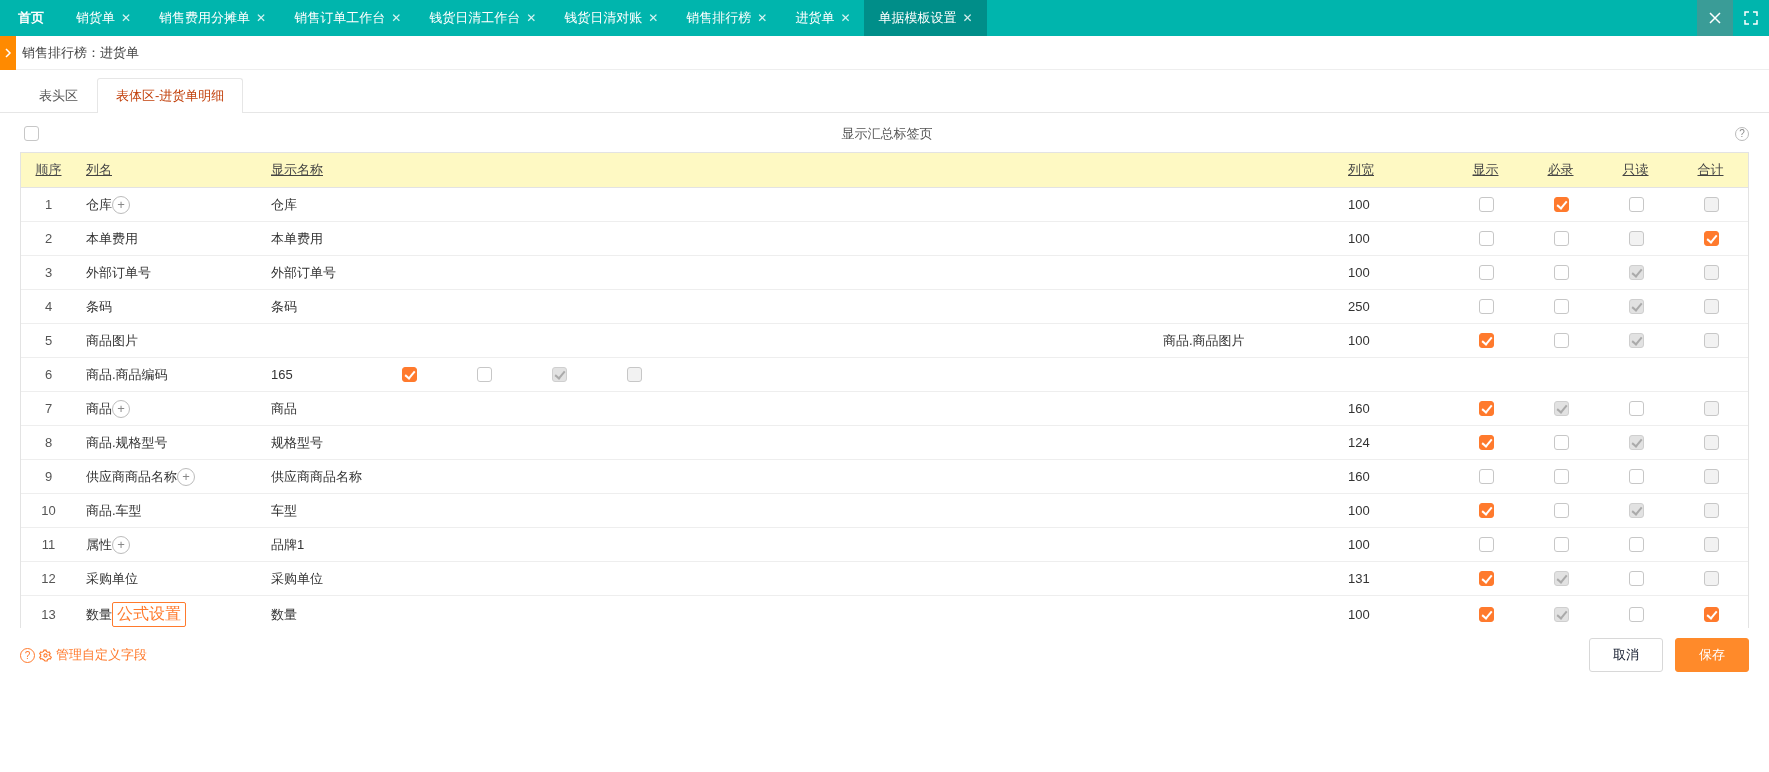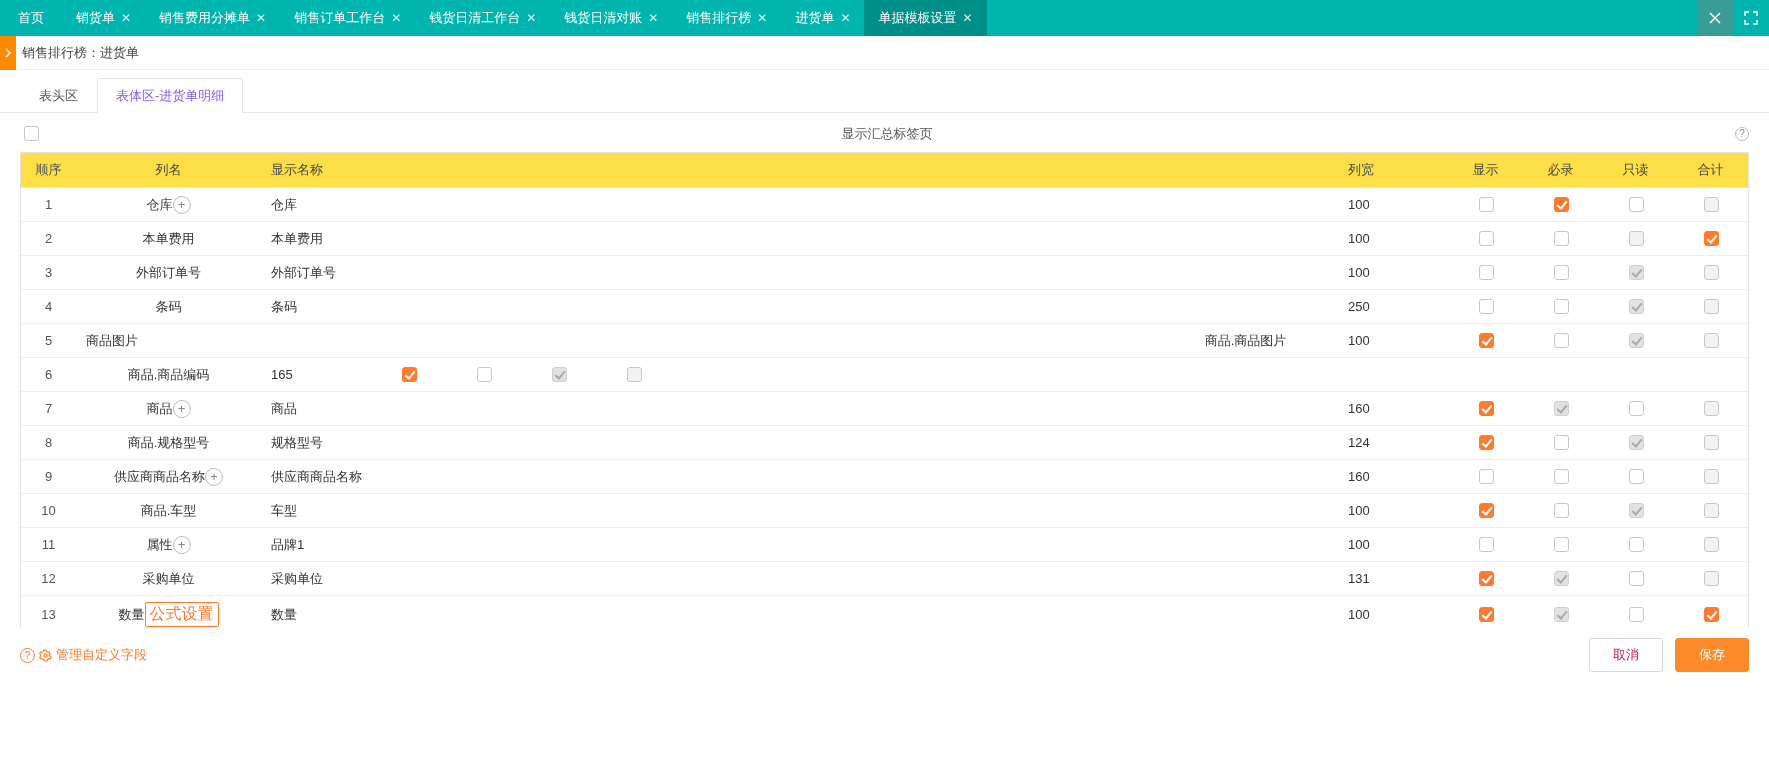--- a/index.html
+++ b/index.html
@@ -1,48 +1,48 @@
 <!DOCTYPE html>
 <html><head>
 <meta charset="utf-8">
 <style>
   html,body{margin:0;padding:0;font-family:"Microsoft YaHei","PingFang SC",Arial,sans-serif;font-size:13px;color:#333;background:#fff;}
   *{box-sizing:border-box;}
   
   .topbar{background:#00b5ad;height:36px;display:flex;align-items:stretch;color:#fff;position:relative;}
   .topbar .tab{display:flex;align-items:center;padding:0 14px;cursor:pointer;font-size:13px;white-space:nowrap;}
-  .topbar .tab.home{padding:0 18px;}
+  .topbar .tab.home{padding:0 18px;font-weight:bold;}
   .topbar .tab.active{background:#008e89;}
   .topbar .tab .close{margin-left:6px;font-size:12px;opacity:.85;}
   .topbar .right{margin-left:auto;display:flex;align-items:center;}
   .topbar .right .iconbtn{width:36px;height:36px;display:flex;align-items:center;justify-content:center;cursor:pointer;}
   .topbar .right .iconbtn:first-child{background:#3a9c97;}
   .topbar svg{stroke:#fff;fill:none;stroke-width:1.5;}
   
   .ctxline{display:flex;align-items:center;height:34px;border-bottom:1px solid #eee;}
   .ctxline .chev{width:16px;height:34px;background:#ff8a00;display:flex;align-items:center;justify-content:center;color:#fff;font-size:12px;}
   .ctxline .txt{padding-left:6px;color:#444;}
   
   .subtabs{display:flex;padding:8px 8px 0 20px;}
   .subtabs .st{padding:8px 18px;border:1px solid transparent;border-bottom:none;cursor:pointer;color:#555;font-size:13px;}
-  .subtabs .st.active{border-color:#e6e6e6;color:#8b5cf6;border-radius:3px 3px 0 0;background:#fff;position:relative;}
+  .subtabs .st.active{border-color:#e6e6e6;color:#c2410c;border-radius:3px 3px 0 0;background:#fff;position:relative;}
   .subtab-underline{height:1px;background:#e6e6e6;margin-top:-1px;}
   
   .filterrow{display:flex;align-items:center;padding:10px 20px 8px 20px;color:#555;justify-content:space-between;}
   .filterrow input[type=checkbox]{margin-right:6px;}
   .filterrow .help{margin-left:6px;width:14px;height:14px;border:1px solid #bbb;border-radius:50%;display:inline-flex;align-items:center;justify-content:center;font-size:10px;color:#888;}
   
   .tablewrap{padding:0 20px;}
   .grid{position:relative;}
-  .gridhead{display:flex;background:#fde047;border:1px solid #e3e3e3;font-weight:500;color:#444;}
+  .gridhead{display:flex;background:#fef9c3;border:1px solid #e3e3e3;font-weight:500;color:#444;text-decoration:underline;}
   .gridbody{border-left:1px solid #e3e3e3;border-right:1px solid #e3e3e3;max-height:440px;overflow:auto;}
   .row{display:flex;align-items:center;border-bottom:1px solid #eee;min-height:30px;}
   .cell{padding:6px 10px;flex-shrink:0;}
   .c-seq{width:55px;text-align:center;color:#555;}
-  .c-colname{width:185px;display:flex;align-items:center;justify-content:center;}
+  .c-colname{width:185px;display:flex;align-items:center;justify-content:flex-start;}
   .c-dispname{flex:1;min-width:100px;}
   .c-width{width:110px;}
   .c-chk{width:75px;text-align:center;}
   .gridhead .cell{padding:8px 10px;}
   .plusbtn{width:18px;height:18px;border:1px solid #bbb;border-radius:50%;display:inline-flex;align-items:center;justify-content:center;color:#888;font-size:13px;line-height:1;cursor:pointer;background:#fff;}
   .formula-btn{border:1px solid #ff7a2d;color:#ff7a2d;font-size:16px;padding:1px 4px;border-radius:2px;cursor:pointer;}
   
   .ck{appearance:none;-webkit-appearance:none;width:15px;height:15px;border:1px solid #c7c7c7;border-radius:3px;background:#fff;position:relative;cursor:pointer;vertical-align:middle;}
   .ck:checked{background:#ff7a2d;border-color:#ff7a2d;}
   .ck:checked::after{content:"";position:absolute;left:4px;top:1px;width:4px;height:8px;border:solid #fff;border-width:0 2px 2px 0;transform:rotate(40deg);}
@@ -52,21 +52,21 @@
   
   .gridbody::-webkit-scrollbar{width:10px;}
   .gridbody::-webkit-scrollbar-thumb{background:#c9c9c9;border-radius:5px;}
   .gridbody::-webkit-scrollbar-track{background:#f1f1f1;}
   
   .footer{position:relative;margin:10px 20px 10px 20px;display:flex;align-items:center;}
   .footer .left{display:flex;align-items:center;color:#ff7a2d;cursor:pointer;}
   .footer .left .q{width:15px;height:15px;border:1px solid #ff7a2d;border-radius:50%;display:inline-flex;align-items:center;justify-content:center;font-size:10px;margin-right:4px;}
   .footer .left .gear{margin-right:4px;display:inline-flex;}
   .footer .btns{margin-left:auto;display:flex;gap:12px;}
-  .btn{min-width:74px;height:34px;border-radius:3px;border:1px solid #d8d8d8;background:#fff;color:#be185d;cursor:pointer;font-size:13px;}
+  .btn{min-width:74px;height:34px;border-radius:3px;border:1px solid #d8d8d8;background:#fff;color:#0f172a;cursor:pointer;font-size:13px;}
   .btn.primary{background:#ff8a2a;border-color:#ff8a2a;color:#fff;}
 </style>
 </head>
 <body>
 
 <div class="topbar" id="topbar">
   <div class="tab home">
       <span>首页</span>
     </div>
     <div class="tab">

